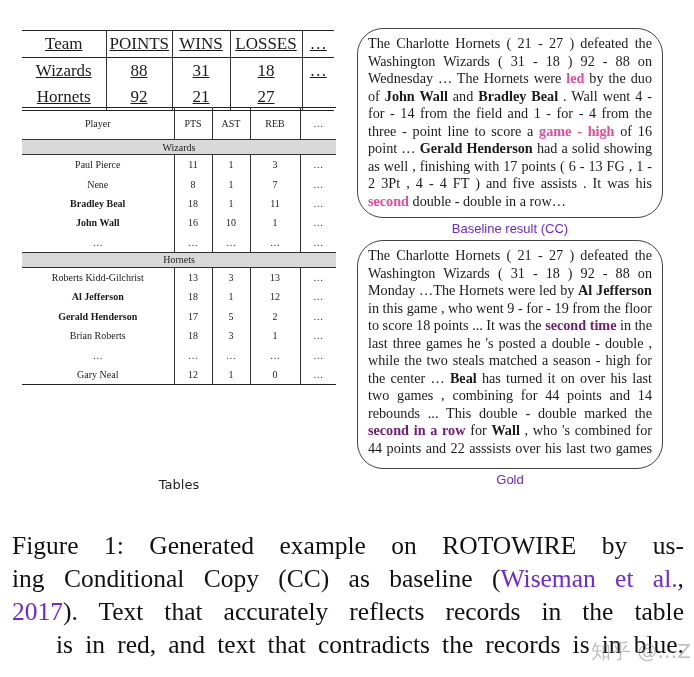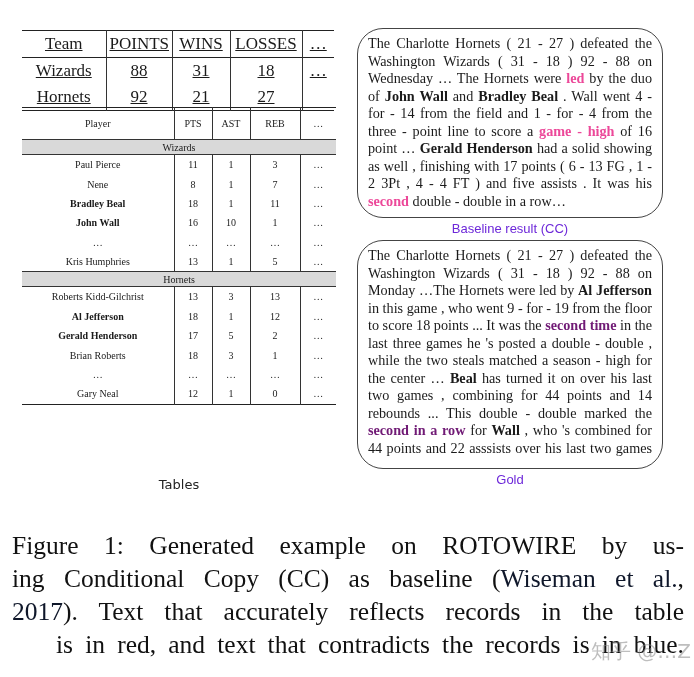--- a/index.html
+++ b/index.html
@@ -64,21 +64,21 @@
   .blue { color:#ec4899; font-weight:bold; }
   .red  { color:#701a75; font-weight:bold; }
 
   
   .fig-caption {
     position:absolute; left:12px; top:529px; width:672px;
     font-size:25.5px; line-height:33px; color:#111;
   }
   .cap-line { text-align:justify; text-align-last:justify; white-space:normal; }
   .cap-line.cap-last { text-align-last:justify;margin-left:44px; }
-  .cite { color:#0f172a; }
+  .cite { color:#6d28d9; }
 
   
   .watermark {
     position:absolute; right:3px; top:638px; z-index:5;
     font-family:"DejaVu Sans","Liberation Sans",sans-serif;
     font-size:20px; color:#8a8a8a; opacity:0.55; white-space:nowrap;
   }
 </style>
 </head>
 <body>
@@ -167,27 +167,20 @@
         <td>1</td>
         <td>…</td>
       </tr>
       <tr>
         <td>…</td>
         <td>…</td>
         <td>…</td>
         <td>…</td>
         <td>…</td>
       </tr>
-      <tr>
-        <td>Kris Humphries</td>
-        <td>13</td>
-        <td>1</td>
-        <td>5</td>
-        <td>…</td>
-      </tr>
       <tr class="section-row">
         <td colspan="5">Hornets</td>
       </tr>
       <tr>
         <td>Roberts Kidd-Gilchrist</td>
         <td>13</td>
         <td>3</td>
         <td>13</td>
         <td>…</td>
       </tr>

